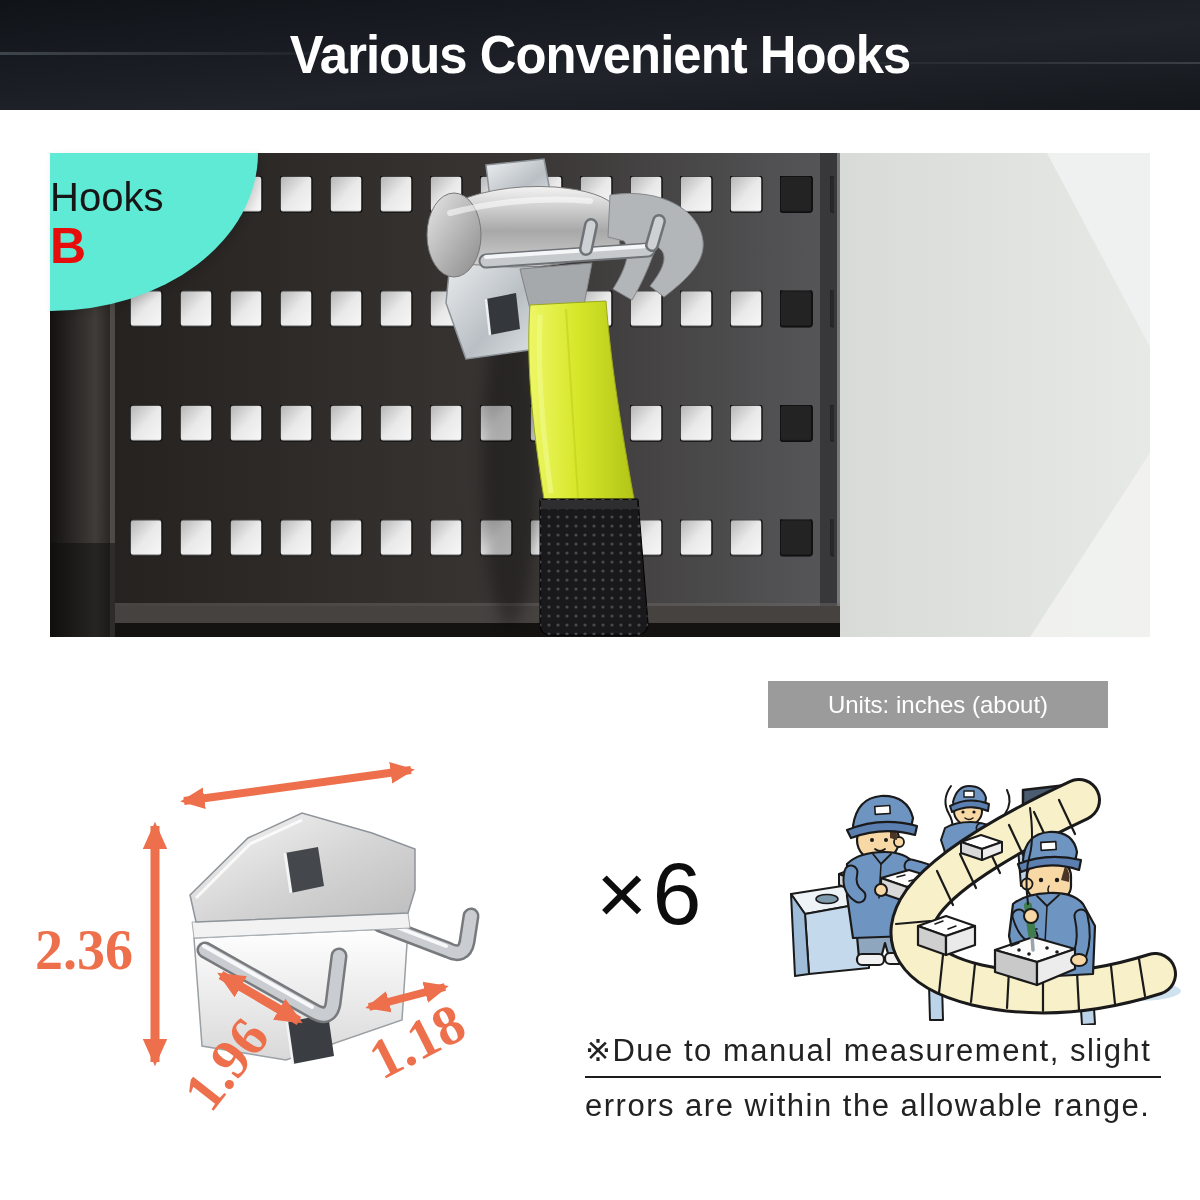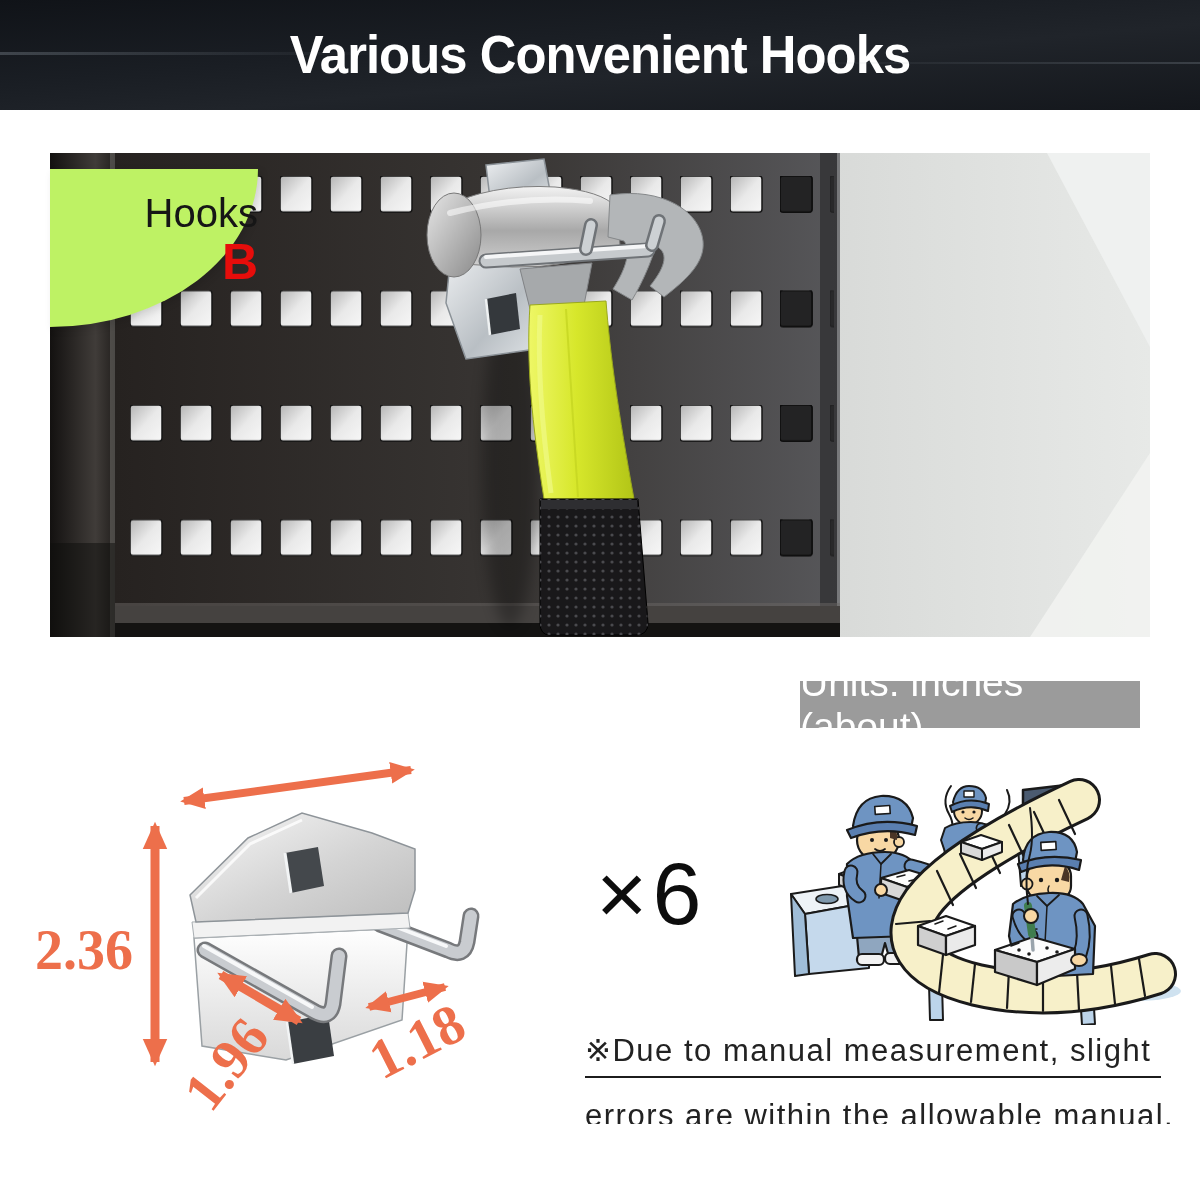--- a/index.html
+++ b/index.html
@@ -13,48 +13,48 @@
     background:linear-gradient(90deg,rgba(140,150,160,.35),rgba(140,150,160,0));}
   .header:after{content:"";position:absolute;right:0;top:62px;width:420px;height:2px;
     background:linear-gradient(270deg,rgba(140,150,160,.28),rgba(140,150,160,0));}
   .title{position:absolute;left:0;top:0;width:100%;height:110px;line-height:108px;
     text-align:center;color:#ffffff;font-size:54px;font-weight:bold;letter-spacing:-1px;
     transform:scaleX(.94);transform-origin:center;}
 
   
   .photo{position:absolute;left:50px;top:153px;width:1100px;height:484px;}
   .photo svg{position:absolute;left:0;top:0;}
-  .badge{position:absolute;left:0;top:16px;width:208px;height:158px;background:#bef264;
-    border-radius:0 0 100% 0;box-shadow:3px 3px 8px rgba(0,0,0,.12);text-align:right;}
+  .badge{position:absolute;left:0;top:0;width:208px;height:158px;background:#5eead4;
+    border-radius:0 0 100% 0;box-shadow:3px 3px 8px rgba(0,0,0,.12);text-align:left;}
   .badge-l1{display:block;margin-top:22px;font-size:40px;color:#161616;line-height:1.1;}
   .badge-l2{display:block;margin-top:2px;font-size:50px;font-weight:bold;color:#e60d0b;line-height:1;}
 
   
-  .units{position:absolute;left:800px;top:681px;width:340px;height:47px;background:#9b9b9b;
-    color:#ffffff;font-size:39px;display:flex;align-items:center;justify-content:center;}
+  .units{position:absolute;left:768px;top:681px;width:340px;height:47px;background:#9b9b9b;
+    color:#ffffff;font-size:24px;display:flex;align-items:center;justify-content:center;}
 
   
   .dim-svg{position:absolute;left:0;top:700px;}
   .dim-label{position:absolute;color:#ed6f4b;font-family:"Liberation Serif","DejaVu Serif",serif;
     font-weight:700;font-size:56px;white-space:nowrap;transform:translate(-50%,-50%);}
   .dim-w {left:298px;top:757px;}
   .dim-h {left:84px; top:950px;text-align:right;}
   .dim-d {left:226px;top:1064px;transform:translate(-50%,-50%) rotate(-52deg);}
   .dim-l {left:417px;top:1041px;transform:translate(-50%,-50%) rotate(-27deg);}
 
   
   .qty{position:absolute;left:596px;top:846px;font-size:88px;color:#0d0d0d;
     letter-spacing:5px;line-height:1.1;}
 
   
   .factory{position:absolute;left:785px;top:778px;}
 
   
   .note{position:absolute;left:585px;top:1032px;color:#222222;font-size:31px;letter-spacing:1.5px;}
-  .note-line{display:table;padding:0 10px 7px 0;border-bottom:2.5px solid #1c1c1c;margin-bottom:20px;white-space:nowrap;}
+  .note-line{display:table;padding:0 10px 7px 0;border-bottom:2.5px solid #1c1c1c;margin-bottom:10px;white-space:nowrap;}
 </style>
 </head>
 <body>
 
 <div class="page">
 
   <div class="header">
     <div class="title">Various Convenient Hooks</div>
   </div>
 
@@ -374,16 +374,16 @@
         <path d="M 243,128 L 247,156" stroke="#3f7d4e" stroke-width="8"></path>
         <path d="M 243,126 q -4,-30 2,-50 q 4,-16 0,-46" fill="none" stroke-width="2"></path>
         <circle cx="246" cy="138" r="7" fill="#f8d8a4" stroke-width="2"></circle>
         <ellipse cx="294" cy="182" rx="8" ry="6" fill="#f8d8a4" stroke-width="2"></ellipse>
       </g>
     </g>
   </svg>
 
   <div class="note">
     <span class="note-line">※Due to manual measurement, slight</span>
-    <span class="note-line">errors are within the allowable manual.</span>
+    <span class="note-line">errors are within the allowable range.</span>
   </div>
 
 </div>
 
 </body></html>

